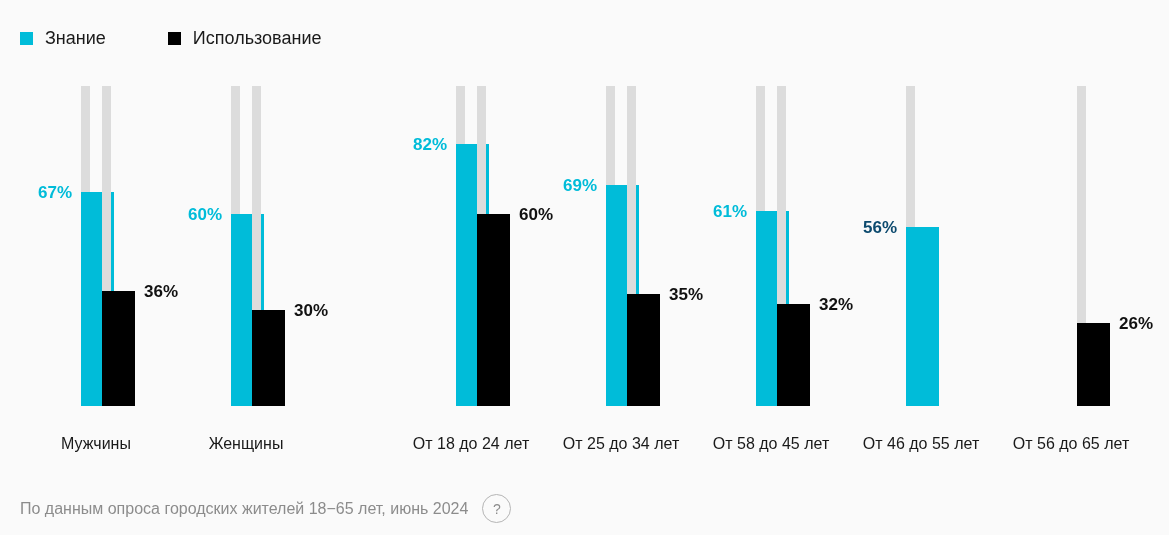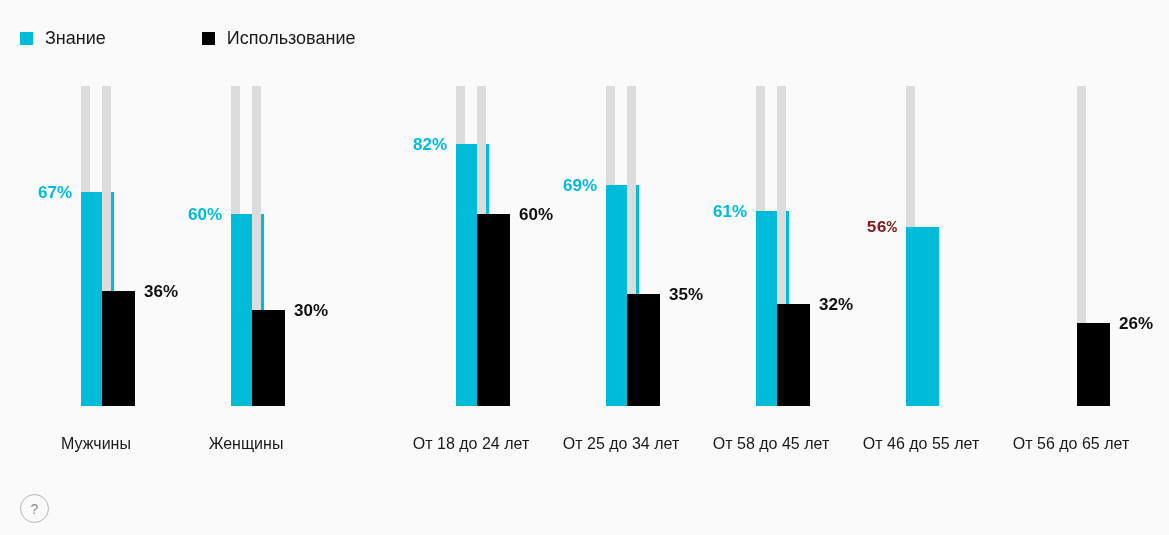--- a/index.html
+++ b/index.html
@@ -16,21 +16,21 @@
   }
 
   
   #legend {
     position: absolute;
     left: 20px;
     top: 26px;
     height: 24px;
     display: flex;
     align-items: center;
-    gap: 96px;
+    gap: 62px;
   }
   .legend-item {
     display: flex;
     align-items: center;
     gap: 12px;
   }
   .legend-swatch {
     width: 13px;
     height: 13px;
     display: block;
@@ -214,32 +214,33 @@
       <div class="track usage" style="background: rgb(220, 220, 220);">
         <div class="fill usage" style="background: rgb(0, 0, 0); height: 102.4px;">
           <span class="val usage" style="top: -8px;">32%</span>
         </div>
       </div>
       <span class="cat-label">От 58 до 45 лет</span>
     </div>
     <div class="group" style="left: 906px;">
       <div class="track knowledge" style="background: rgb(220, 220, 220);">
         <div class="fill knowledge" style="background: rgb(0, 188, 217); height: 179.2px;">
-          <span class="val knowledge" style="color: #7f1d1d; top: -8px; font-family: Liberation Mono, monospace;">56%</span>
+          <span class="val knowledge" style="color: #0c4a6e; top: -8px;">56%</span>
         </div>
       </div>
       <span class="cat-label">От 46 до 55 лет</span>
     </div>
     <div class="group" style="left: 1056px;">
       <div class="track usage" style="background: rgb(220, 220, 220);">
         <div class="fill usage" style="background: rgb(0, 0, 0); height: 83.2px;">
           <span class="val usage" style="top: -8px;">26%</span>
         </div>
       </div>
       <span class="cat-label">От 56 до 65 лет</span>
     </div>
   </div>
 
 <div id="footer">
+  <span id="footer-note">По данным опроса городских жителей 18−65 лет, июнь 2024</span>
   <button id="help-button">
     <span class="qmark">?</span>
   </button>
 </div>
 
 </body></html>

